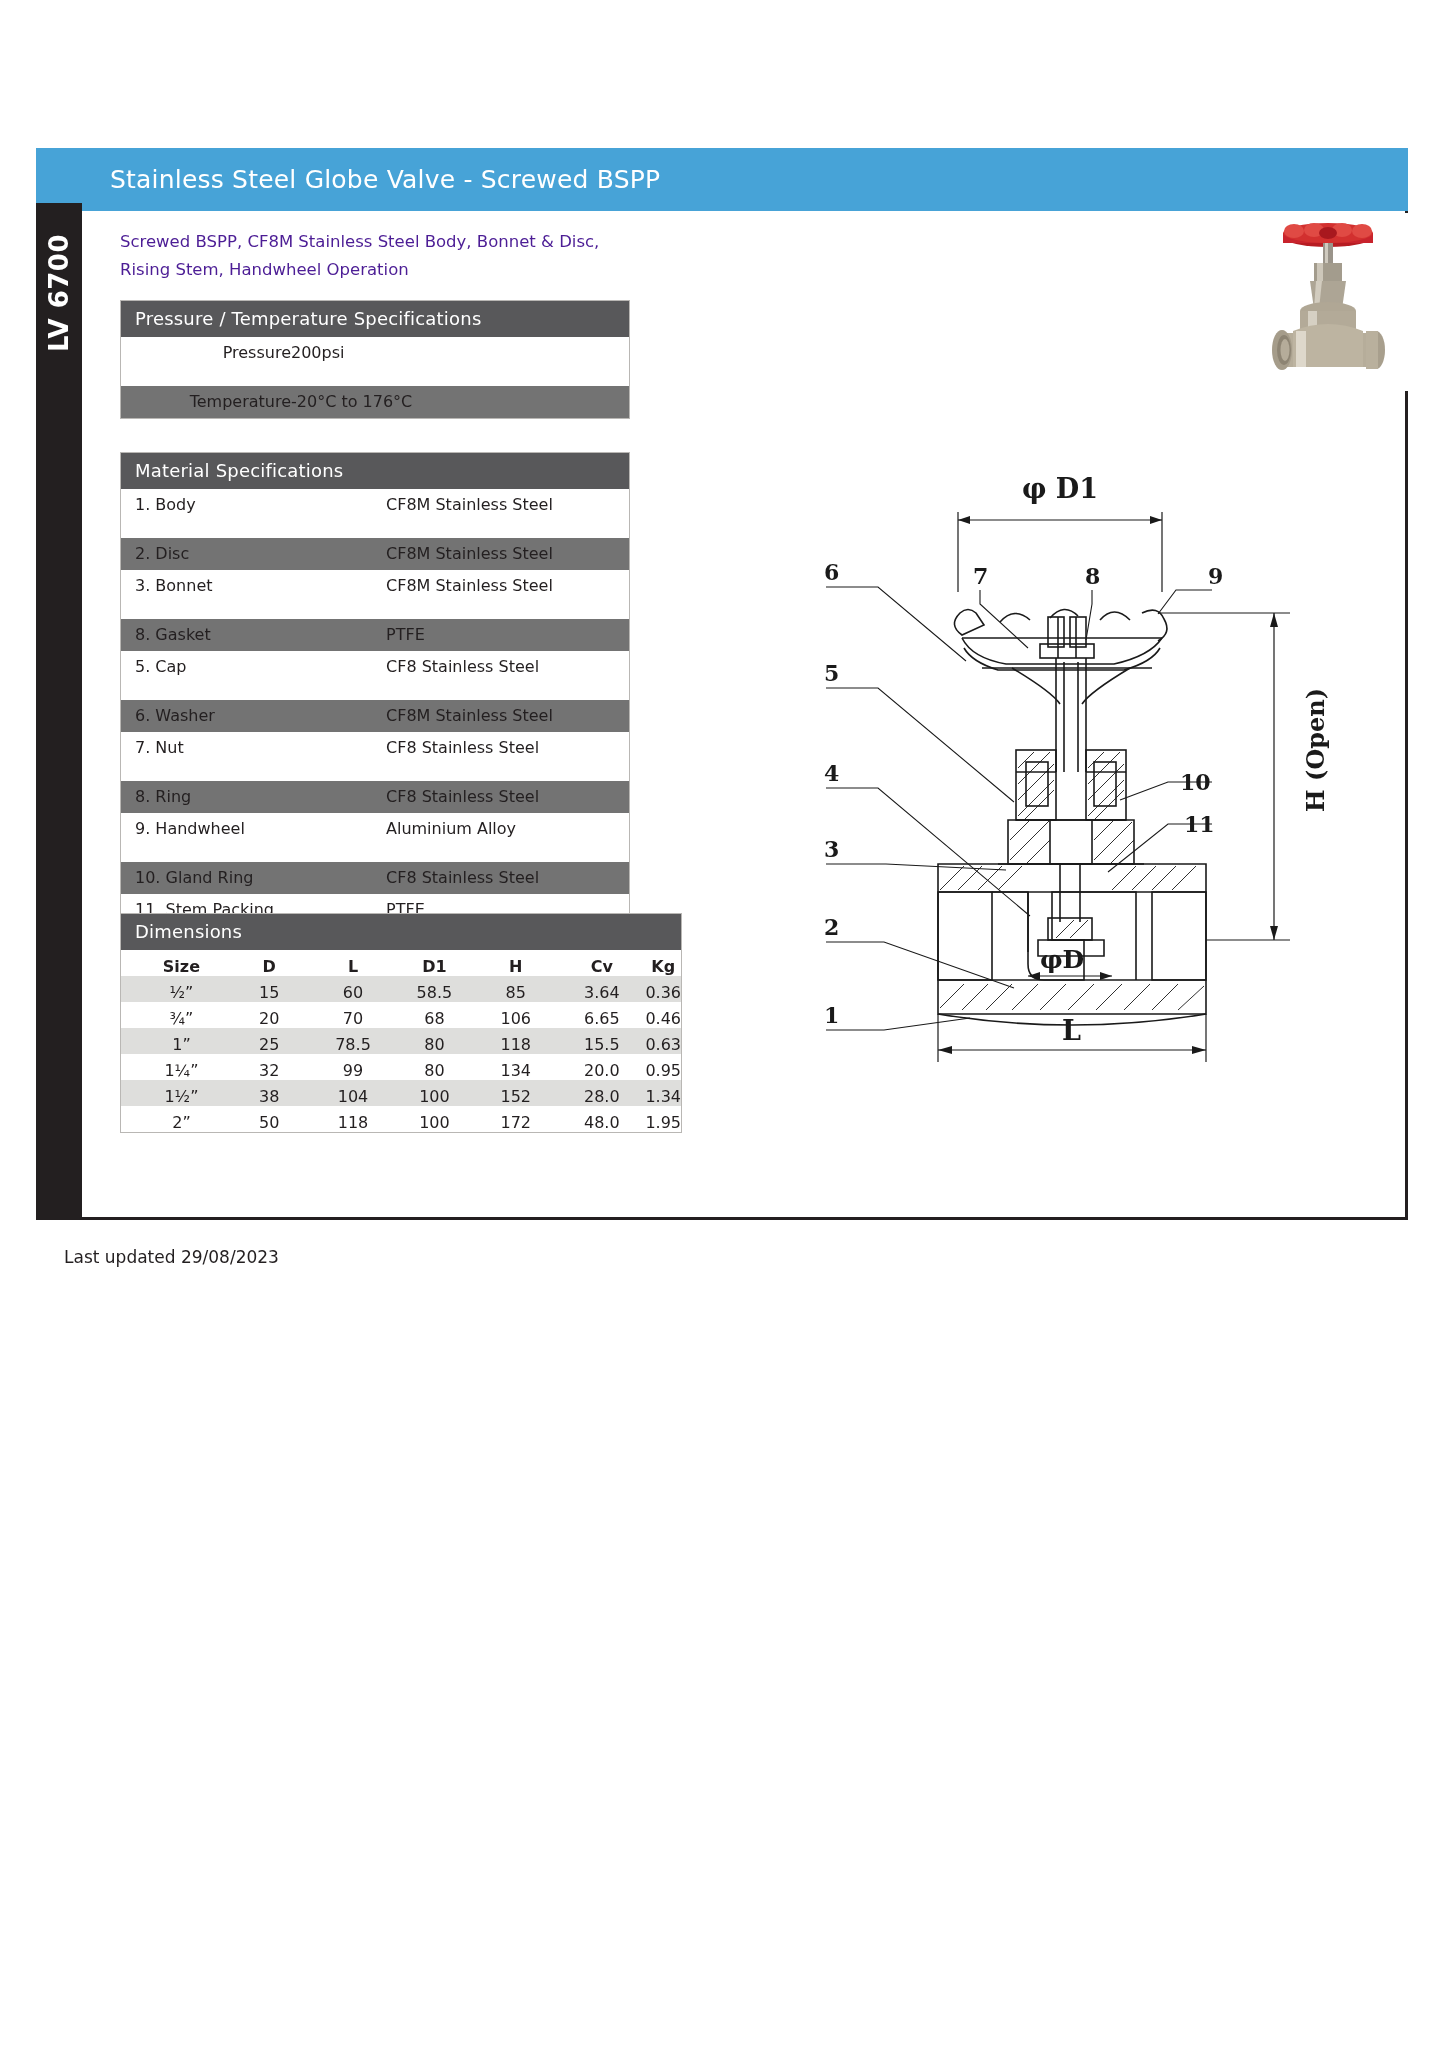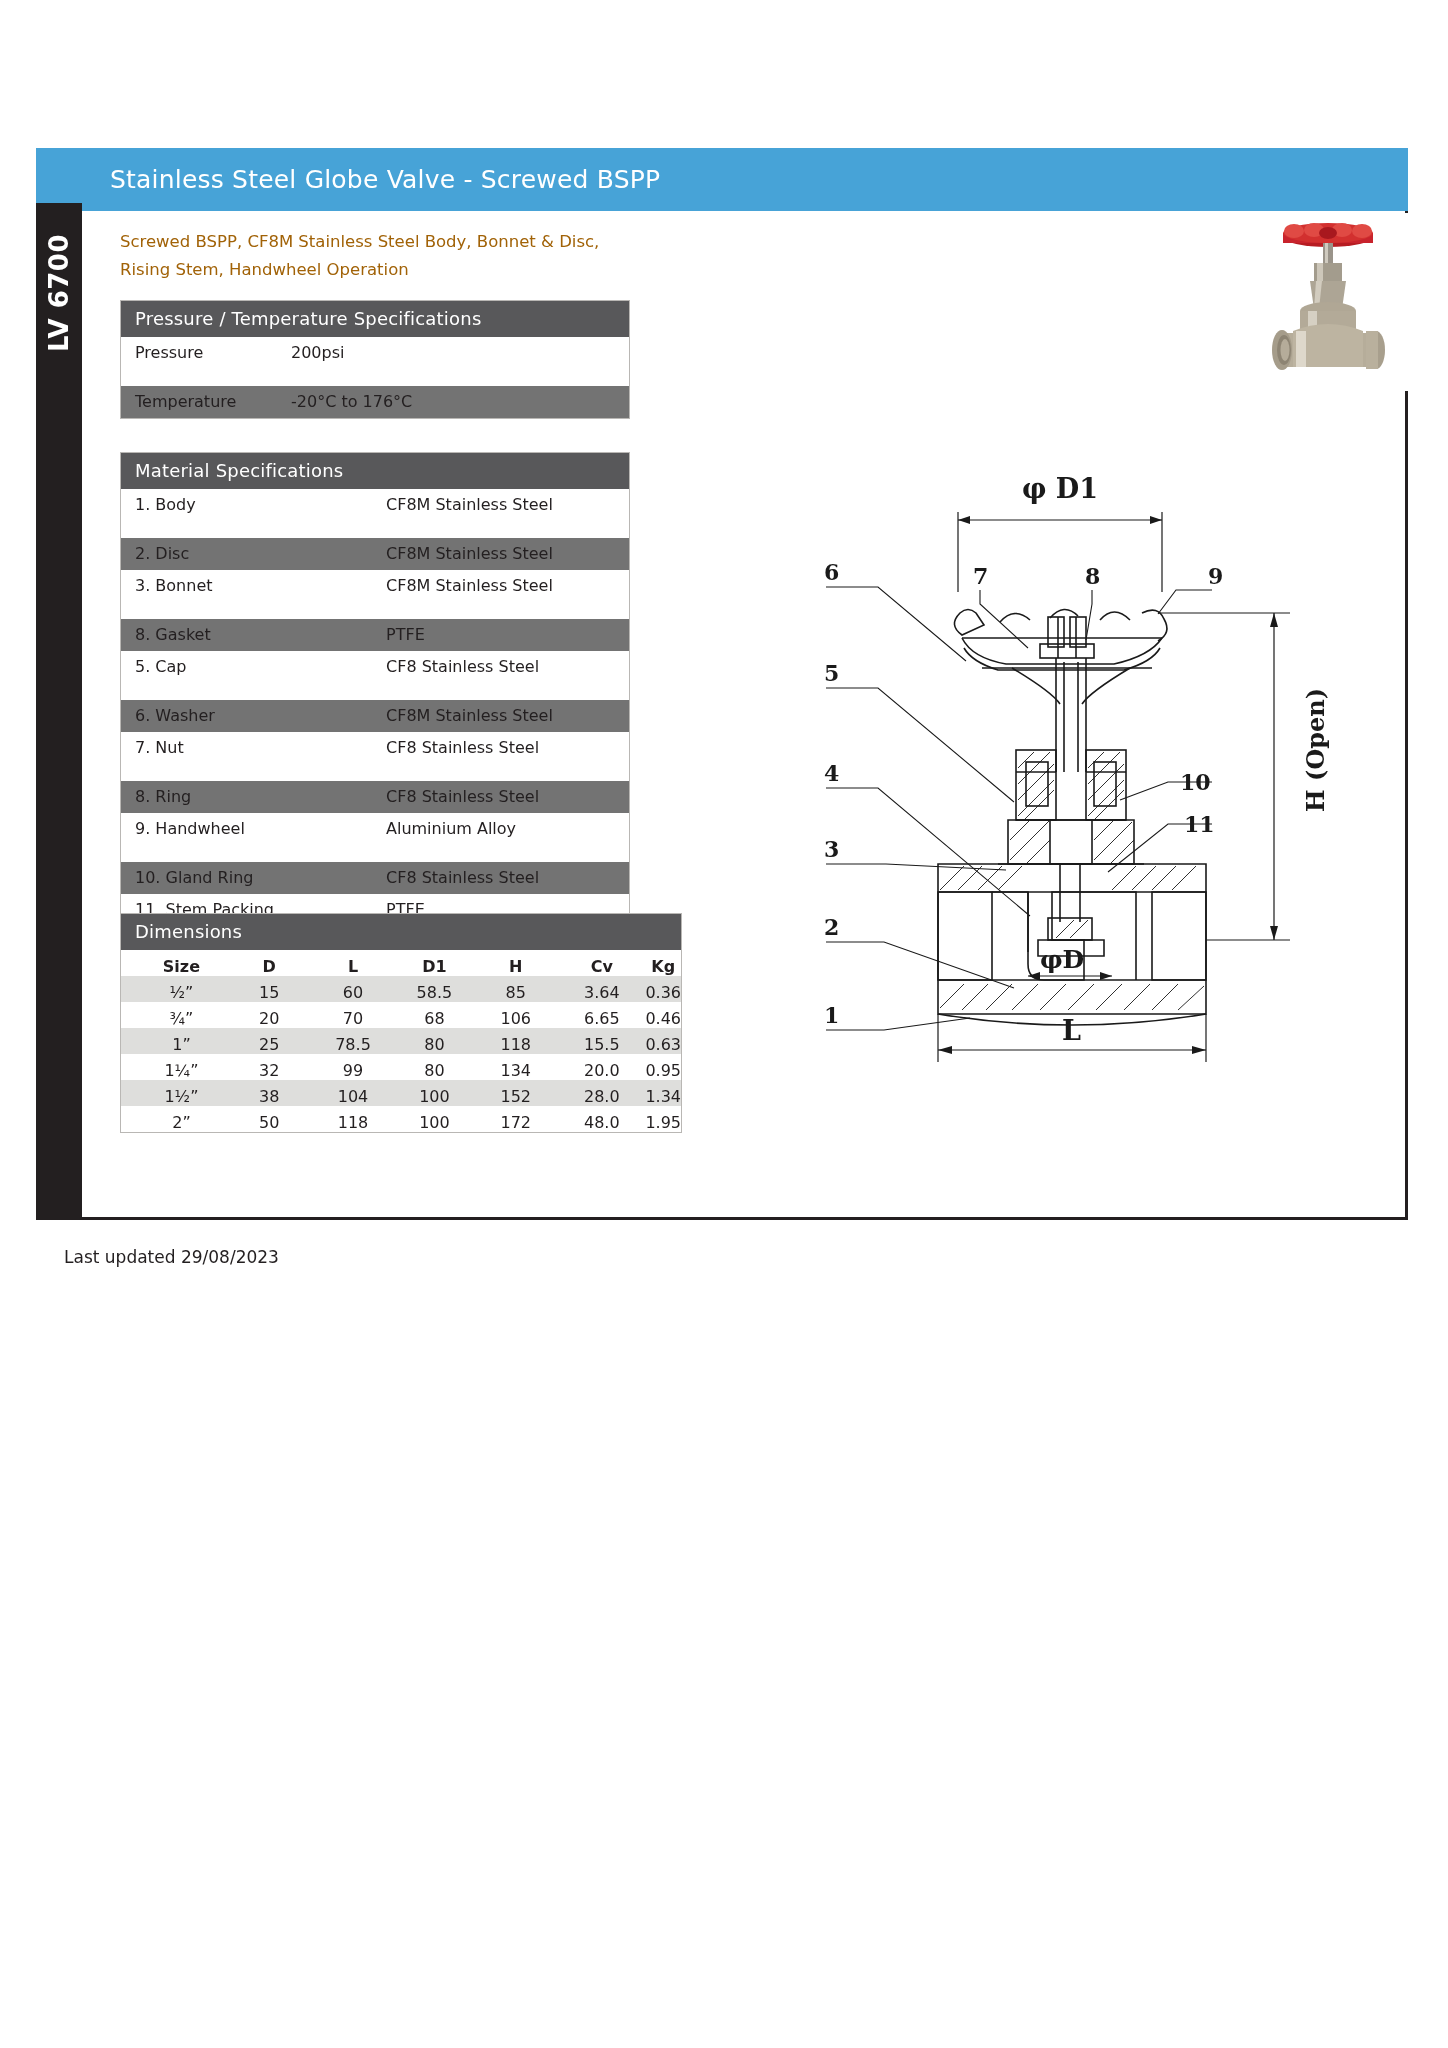--- a/index.html
+++ b/index.html
@@ -76,21 +76,21 @@
   }
 
   
   #intro {
     position: absolute;
     left: 120px;
     top: 228px;
     width: 620px;
     font-size: 16.5px;
     line-height: 28px;
-    color: #a16207;
+    color: #4c1d95;
   }
   #intro div { white-space: nowrap; }
 
   
   .spec-table {
     position: absolute;
     box-sizing: border-box;
     border: 1px solid #b9b7b4;
     background: #ffffff;
   }
@@ -114,21 +114,21 @@
     padding: 8px 0 8px 14px;
     box-sizing: border-box;
   }
   .spec-row .c-value {
     padding: 8px 0 8px 0;
     box-sizing: border-box;
   }
 
   
   #pt-table { left: 120px; top: 300px; width: 510px; }
-  #pt-table .c-label { width: 170px; }
+  #pt-table .c-label { width: 170px; text-align: right; }
   #pt-table .c-value { width: 320px; }
 
   
   #mat-table { left: 120px; top: 452px; width: 510px; }
   #mat-table .c-label { width: 265px; }
   #mat-table .c-value { width: 240px; }
 
   
   #dim-table { left: 120px; top: 913px; width: 562px; }
   #dim-table .dim-grid {

